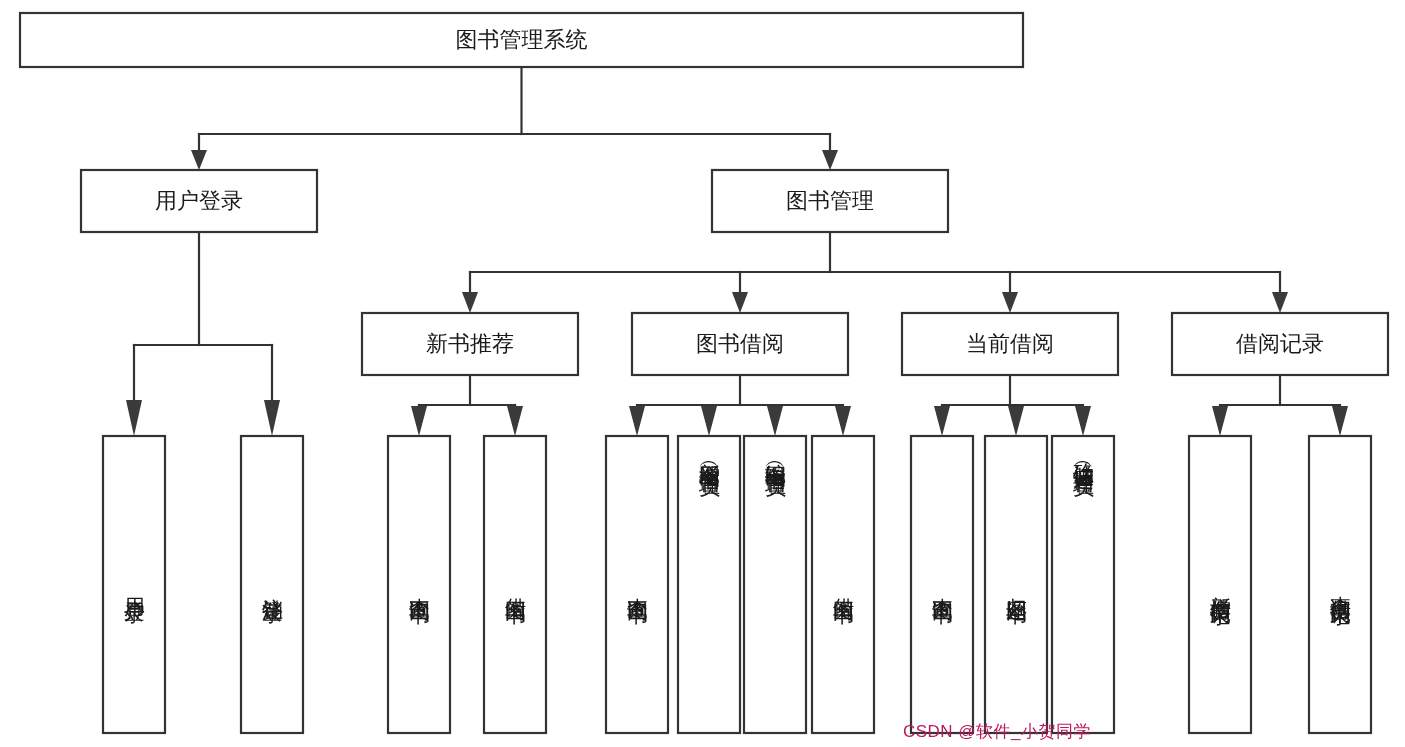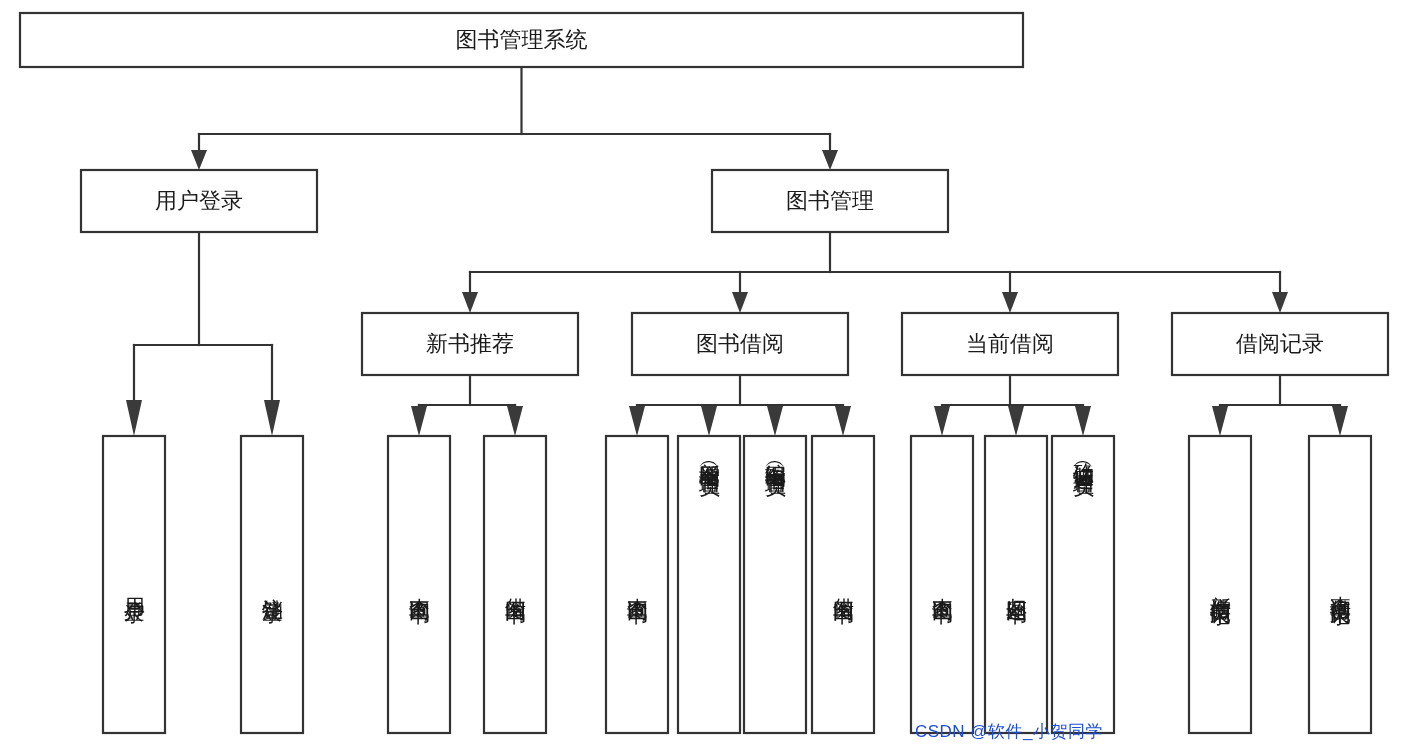--- a/index.html
+++ b/index.html
@@ -59,25 +59,25 @@
     font-family: "Liberation Sans", "DejaVu Sans", sans-serif;
     font-size: 21px;
     line-height: 1.18;
     letter-spacing: 2px;
     color: #1a1a1a;
     white-space: nowrap;
     pointer-events: none;
   }
   .watermark {
     position: absolute;
-    right: 10px;
+    right: 22px;
     bottom: 4px;
     font-family: "Liberation Sans", "DejaVu Sans", sans-serif;
     font-size: 17px;
-    color: #1d4ed8;
+    color: #be185d;
     letter-spacing: 0.5px;
     white-space: nowrap;
   }
 </style>
 </head>
 <body>
 
 <div id="diagram-root">
 
   <svg id="flow-svg" viewBox="0 0 1405 747">

